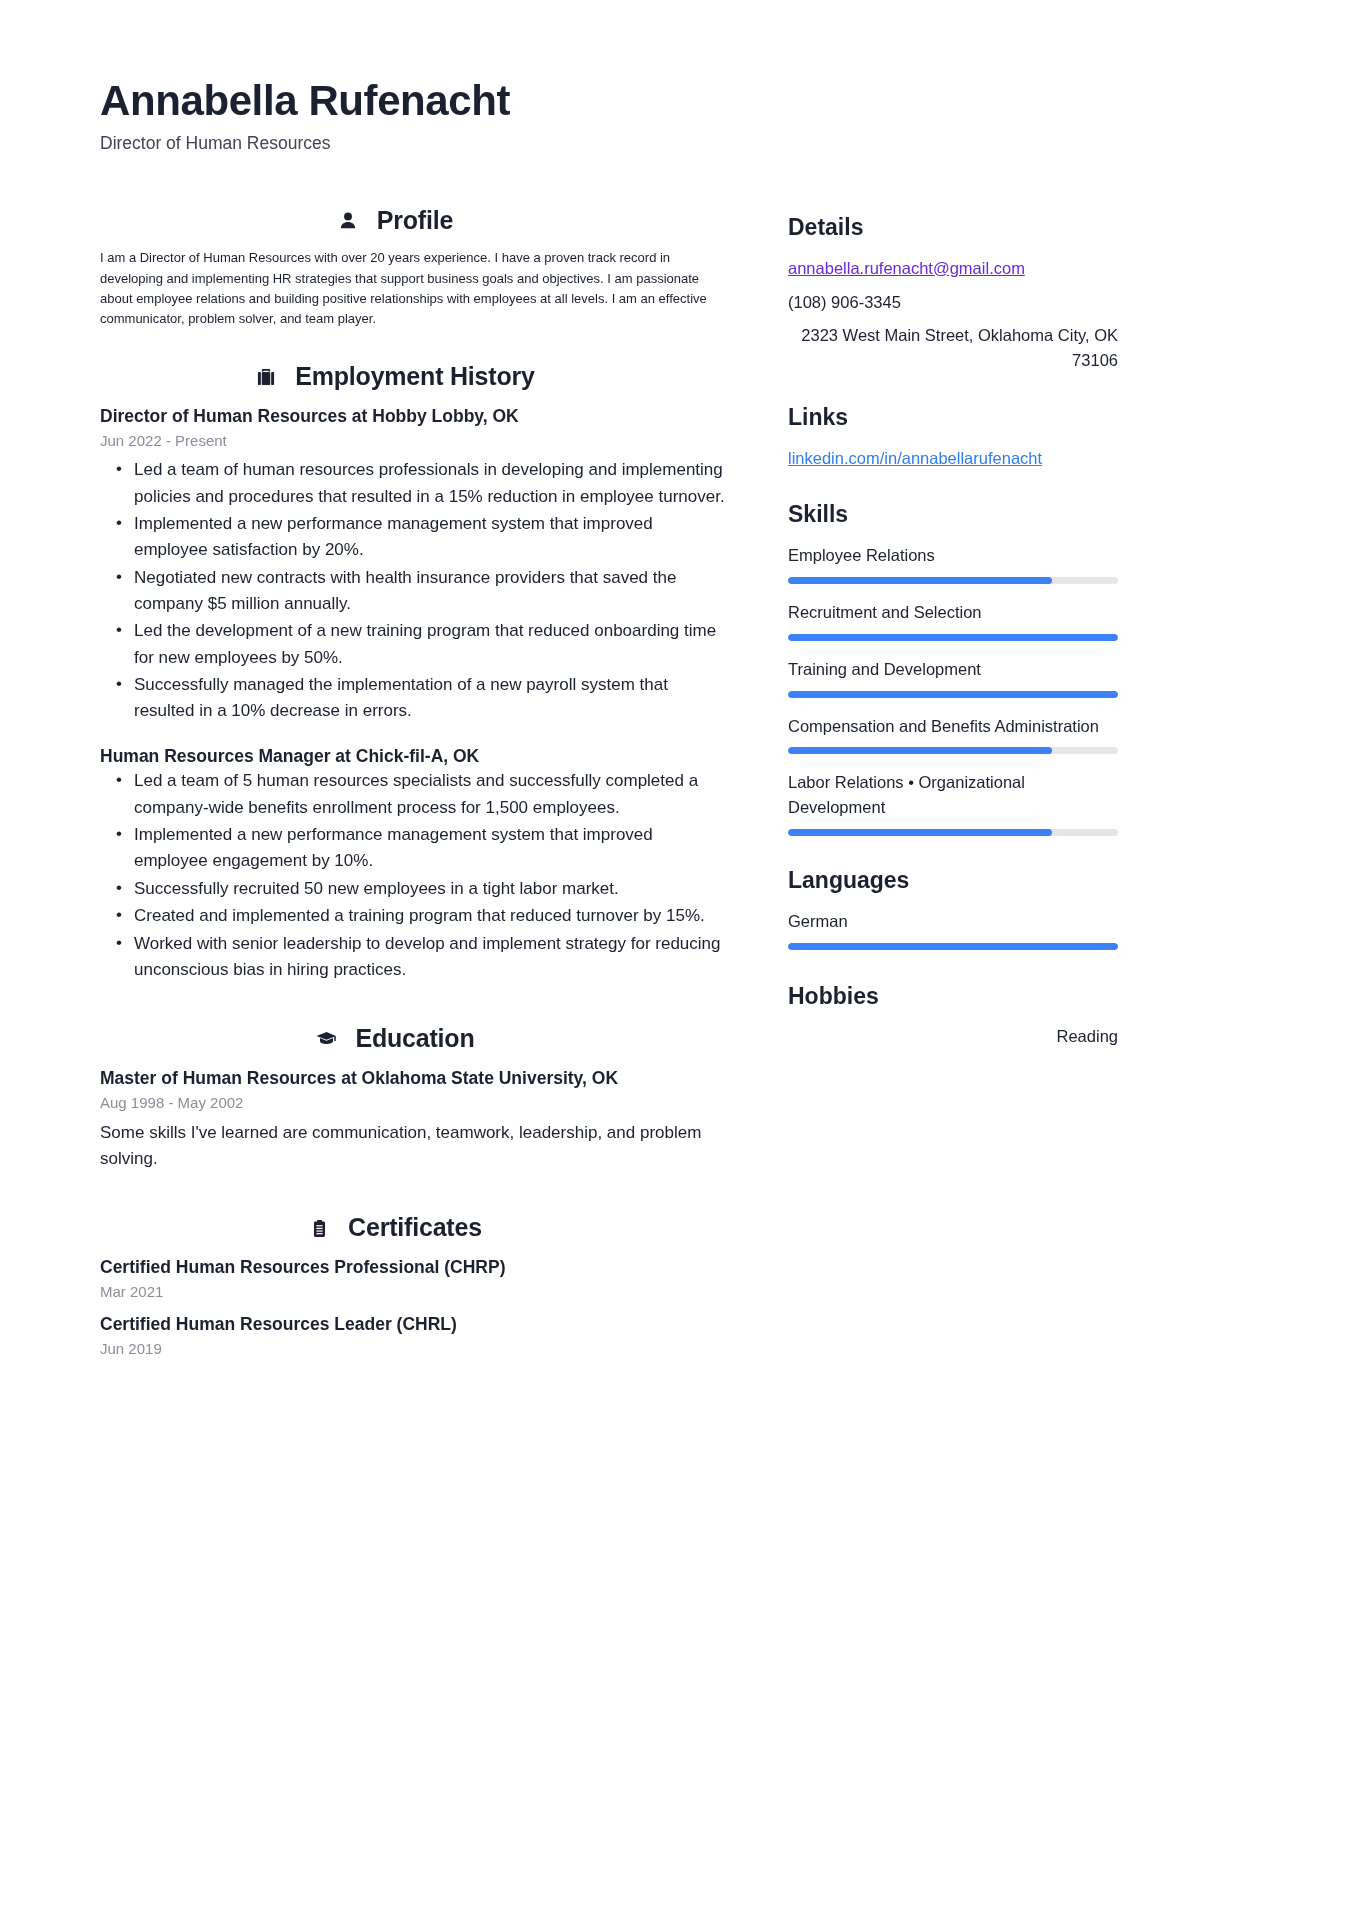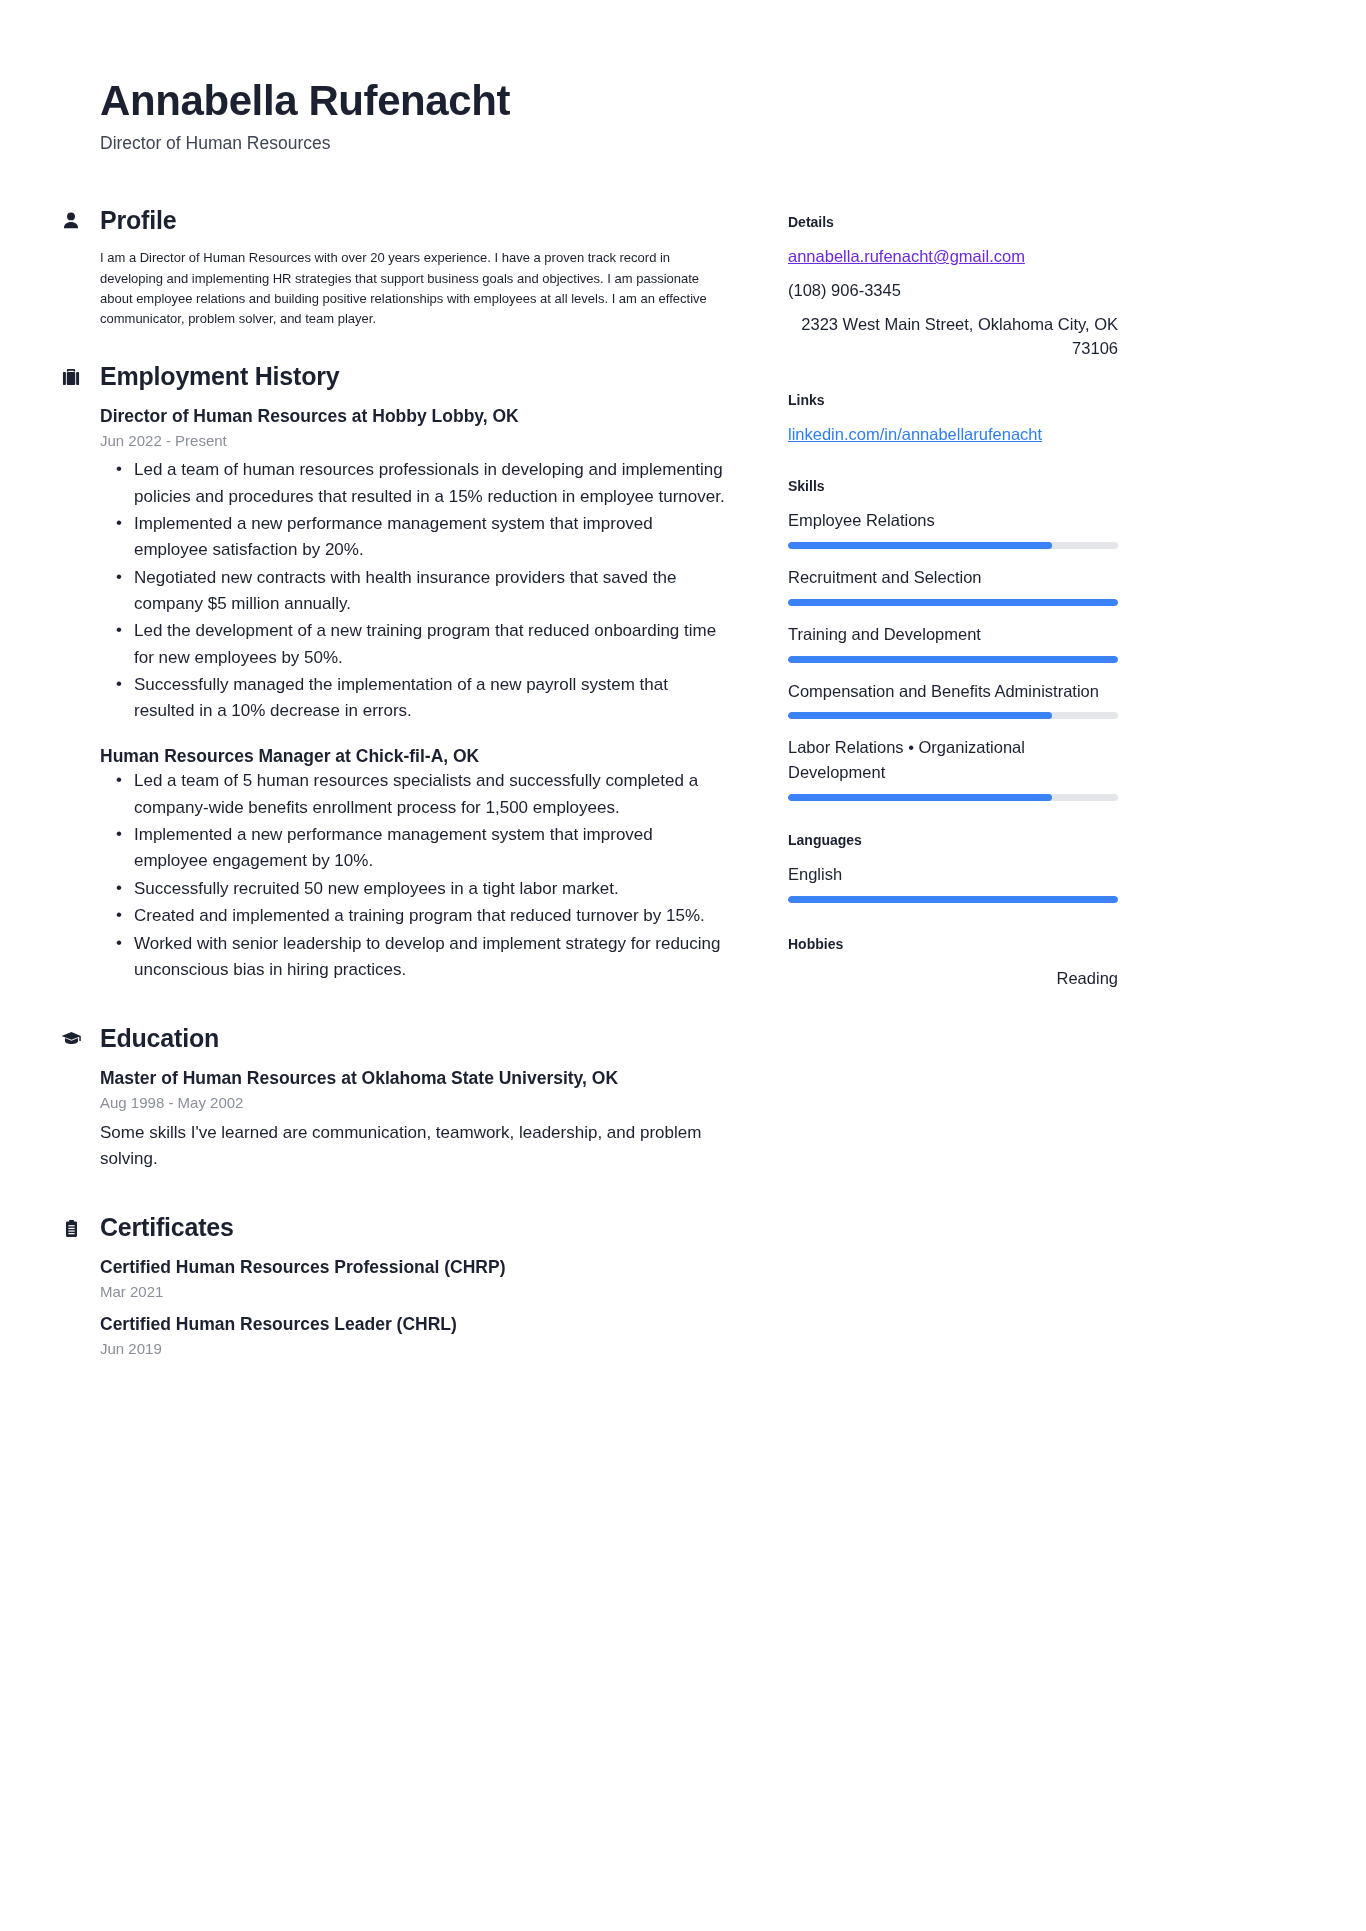--- a/index.html
+++ b/index.html
@@ -55,20 +55,21 @@
 
   
   .section { margin-bottom: 34px; }
 
   .section-head {
     display: flex;
     align-items: center;
     gap: 16px;
     margin-bottom: 14px;
     margin-left: -42px;
+    justify-content: center;
   }
 
   .section-icon {
     width: 26px;
     height: 26px;
     flex: none;
     display: flex;
     align-items: center;
     justify-content: center;
     color: #1b2130;
@@ -135,21 +136,21 @@
     left: 16px;
     top: -1px;
     font-size: 17px;
     color: #1b2130;
   }
 
   
   .side-block { margin-bottom: 26px; }
 
   .side-title {
-    font-size: 14px;
+    font-size: 23px;
     font-weight: 700;
     color: #1b2130;
     margin-bottom: 13px;
     line-height: 1.3;
   }
 
   .side-text {
     font-size: 16.5px;
     line-height: 1.5;
     color: #1b2130;
@@ -357,21 +358,21 @@
           <div class="bar-track">
             <div class="bar-fill" style="width: 80%; background: rgb(59, 130, 246);"></div>
           </div>
         </div>
       </div>
 
       <div class="side-block" style="margin-top:30px;">
         <div class="side-title">Languages</div>
 
         <div class="skill-row">
-          <div class="skill-label">English</div>
+          <div class="skill-label">German</div>
           <div class="bar-track">
             <div class="bar-fill" style="width: 100%; background: rgb(59, 130, 246);"></div>
           </div>
         </div>
 
       </div>
 
       <div class="side-block" style="margin-top:32px;">
         <div class="side-title">Hobbies</div>
         <div class="side-text">Reading</div>

